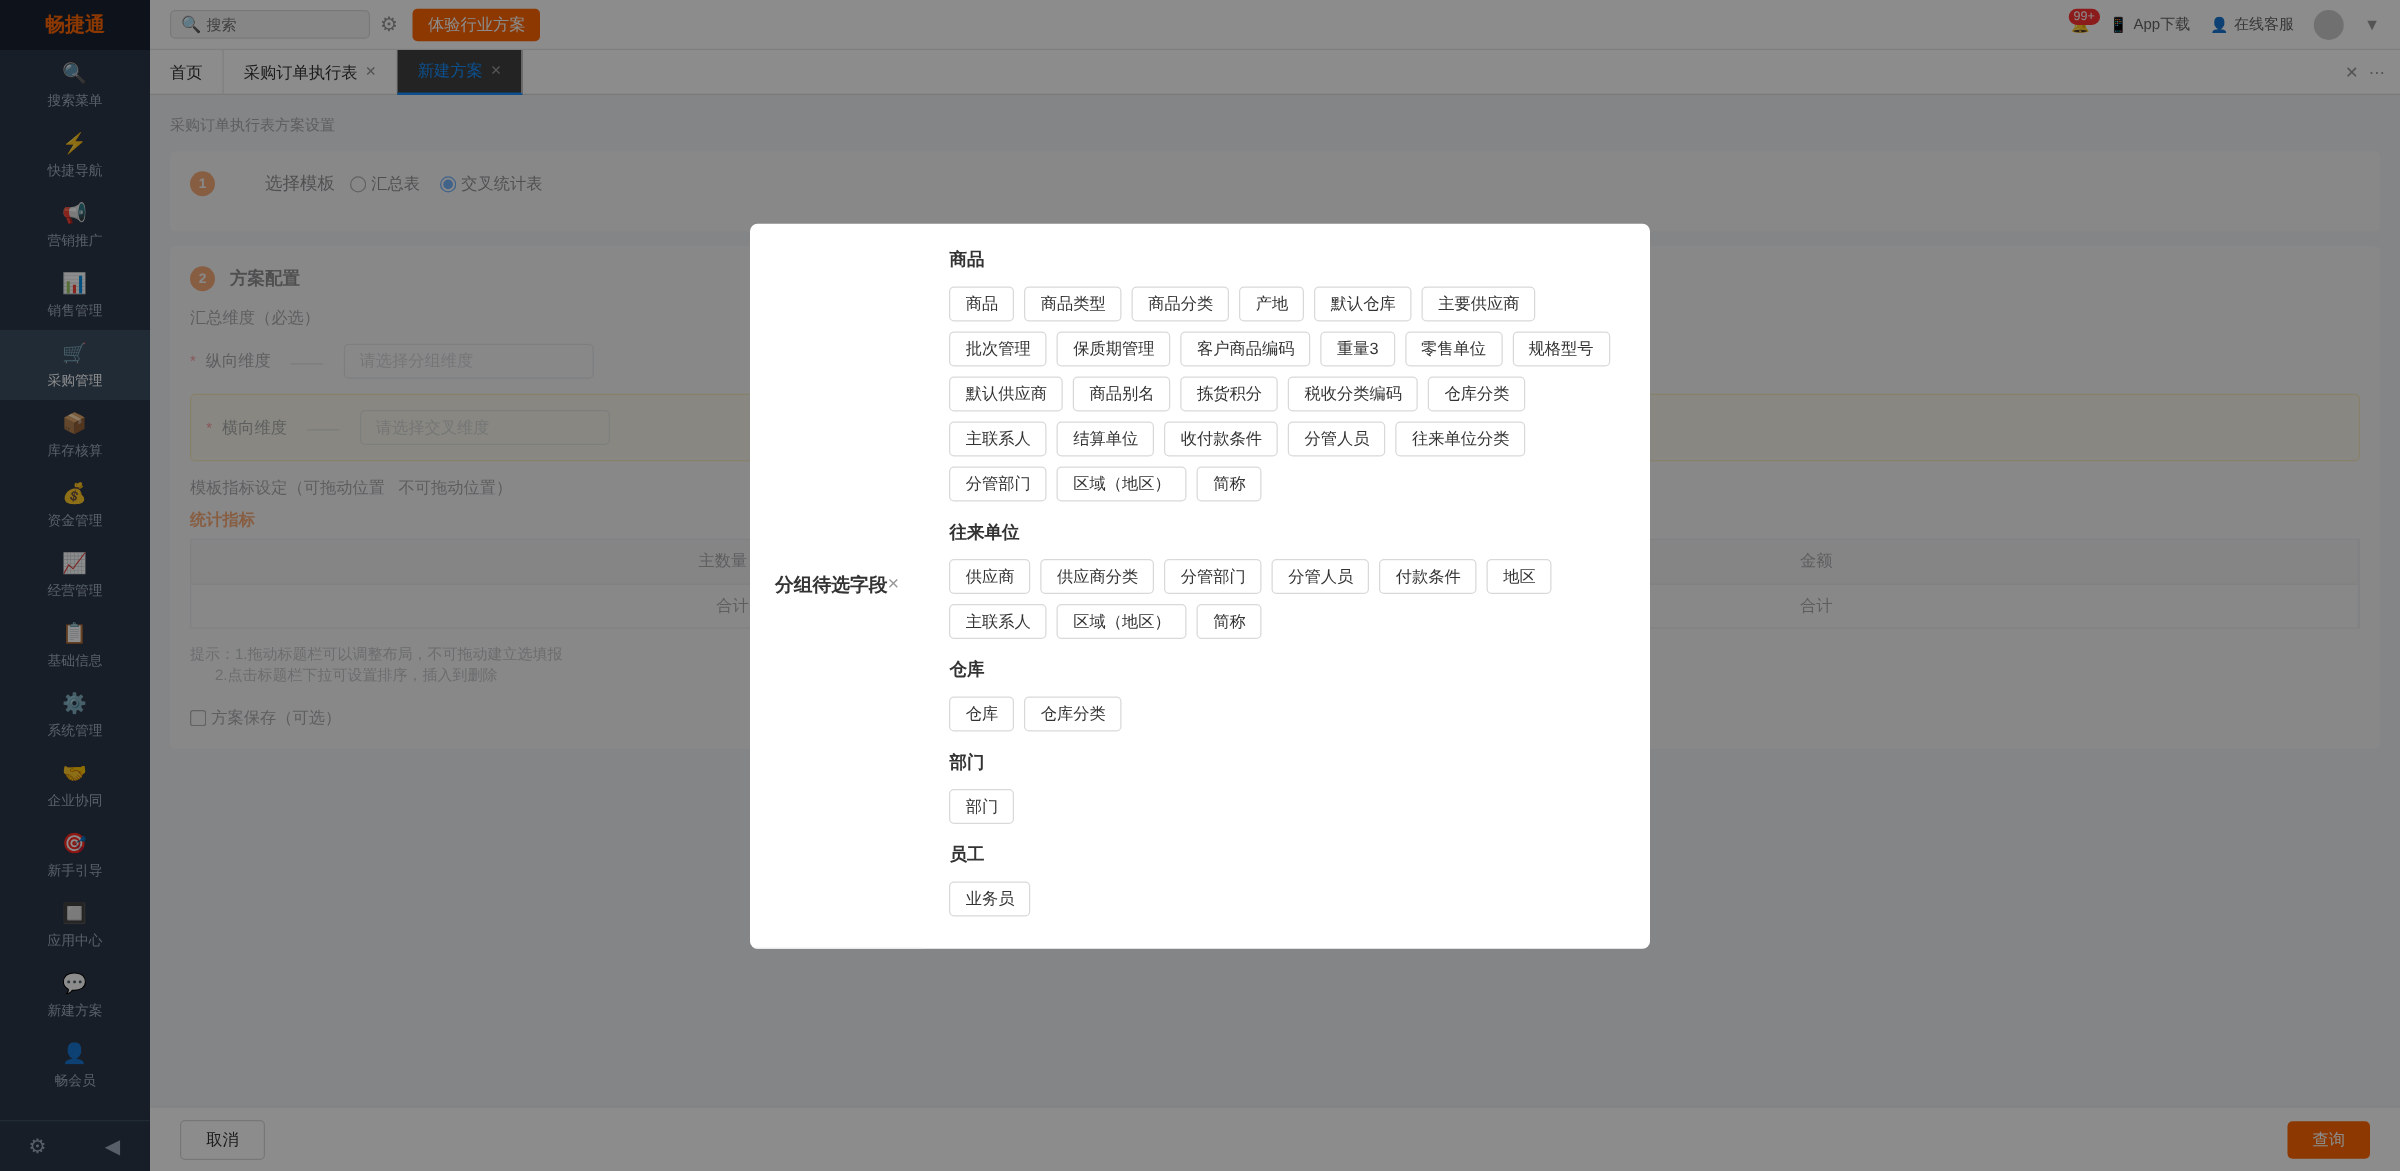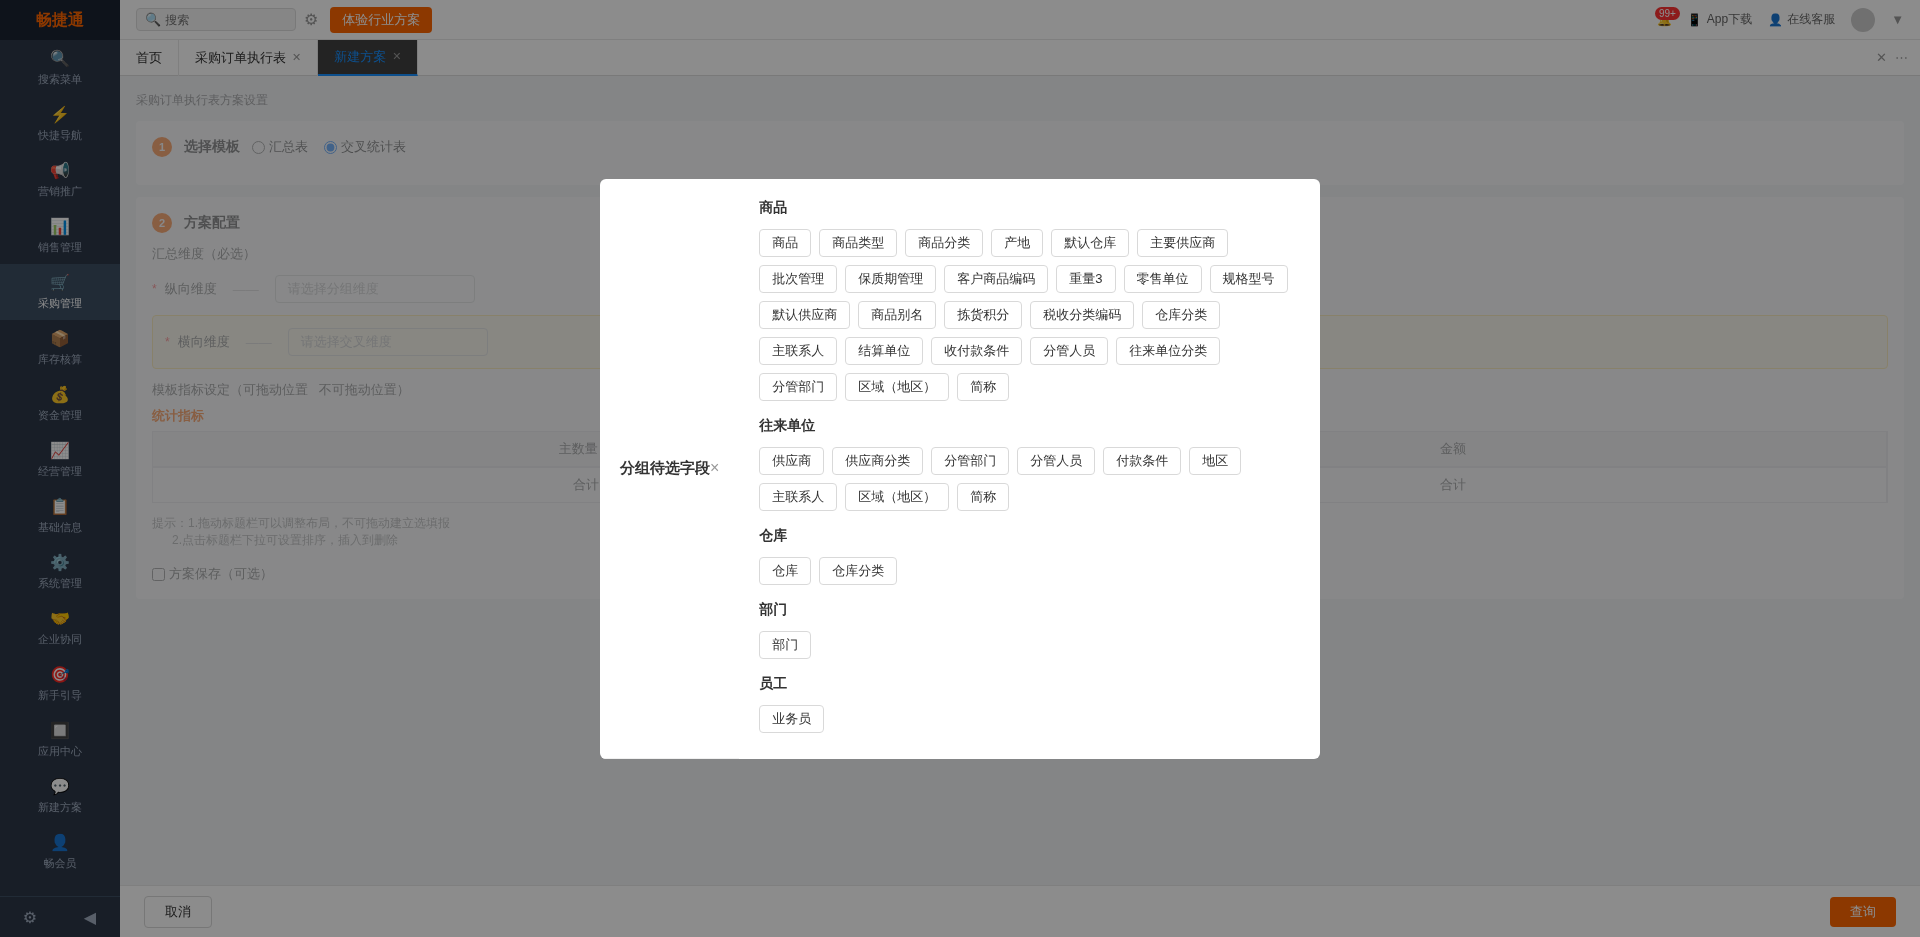--- a/index.html
+++ b/index.html
@@ -354,21 +354,21 @@
     <span style="cursor:pointer; color:#999;">⋯</span>
   </div>
 </div>
 
 <div class="main-content bg-form">
   <div class="breadcrumb">采购订单执行表方案设置</div>
 
   <div class="form-card">
     <div class="form-step">
       <div class="step-num">1</div>
-      <span style="font-weight:700; font-size:14px;">选择模板</span>
+      <span style="font-weight:400; font-size:14px;margin-left:28px;">选择模板</span>
       <div class="radio-group">
         <label class="radio-label">
           <input type="radio" name="template" style="">
           <span>汇总表</span>
         </label>
         <label class="radio-label">
           <input type="radio" name="template" checked="" style="">
           <span>交叉统计表</span>
         </label>
       </div>

